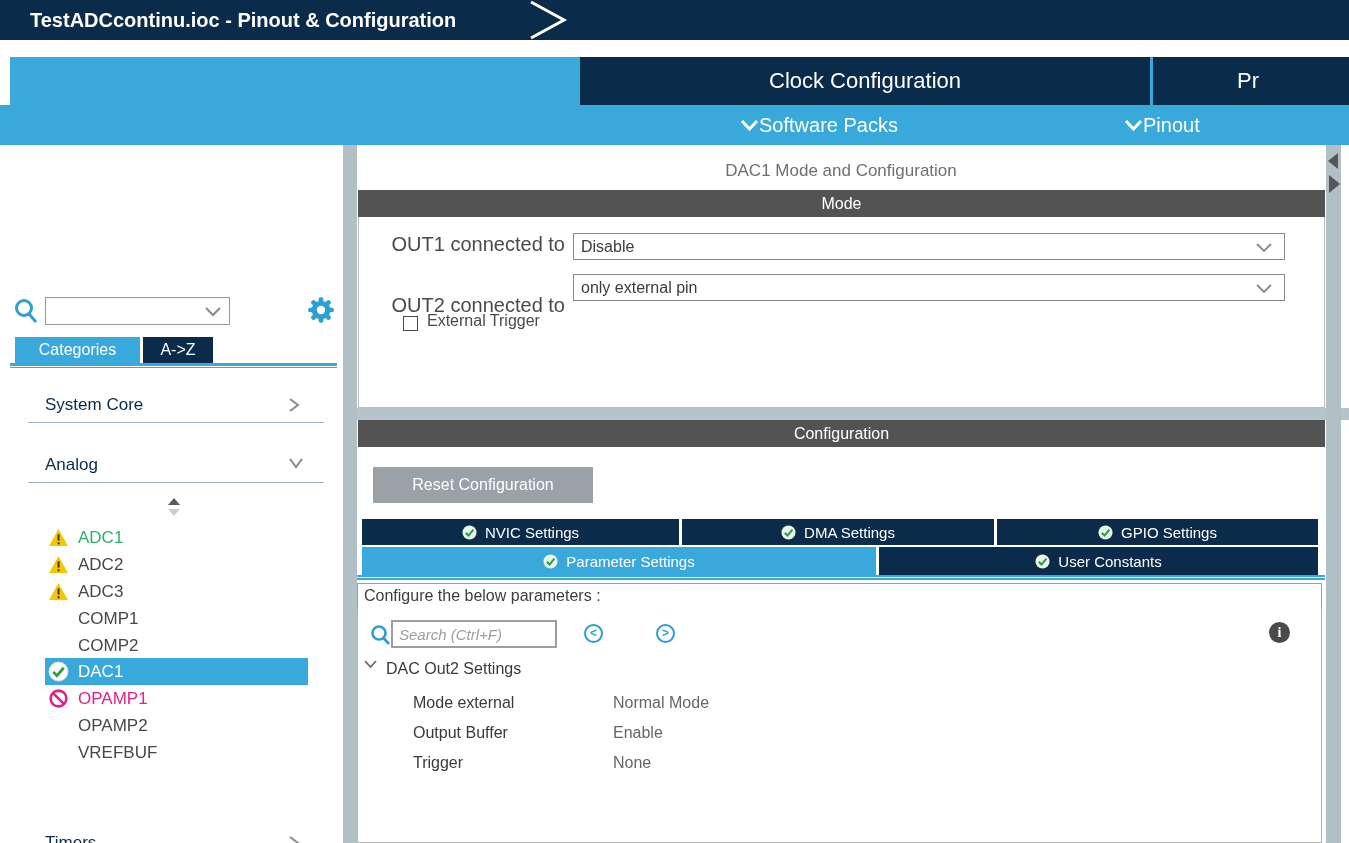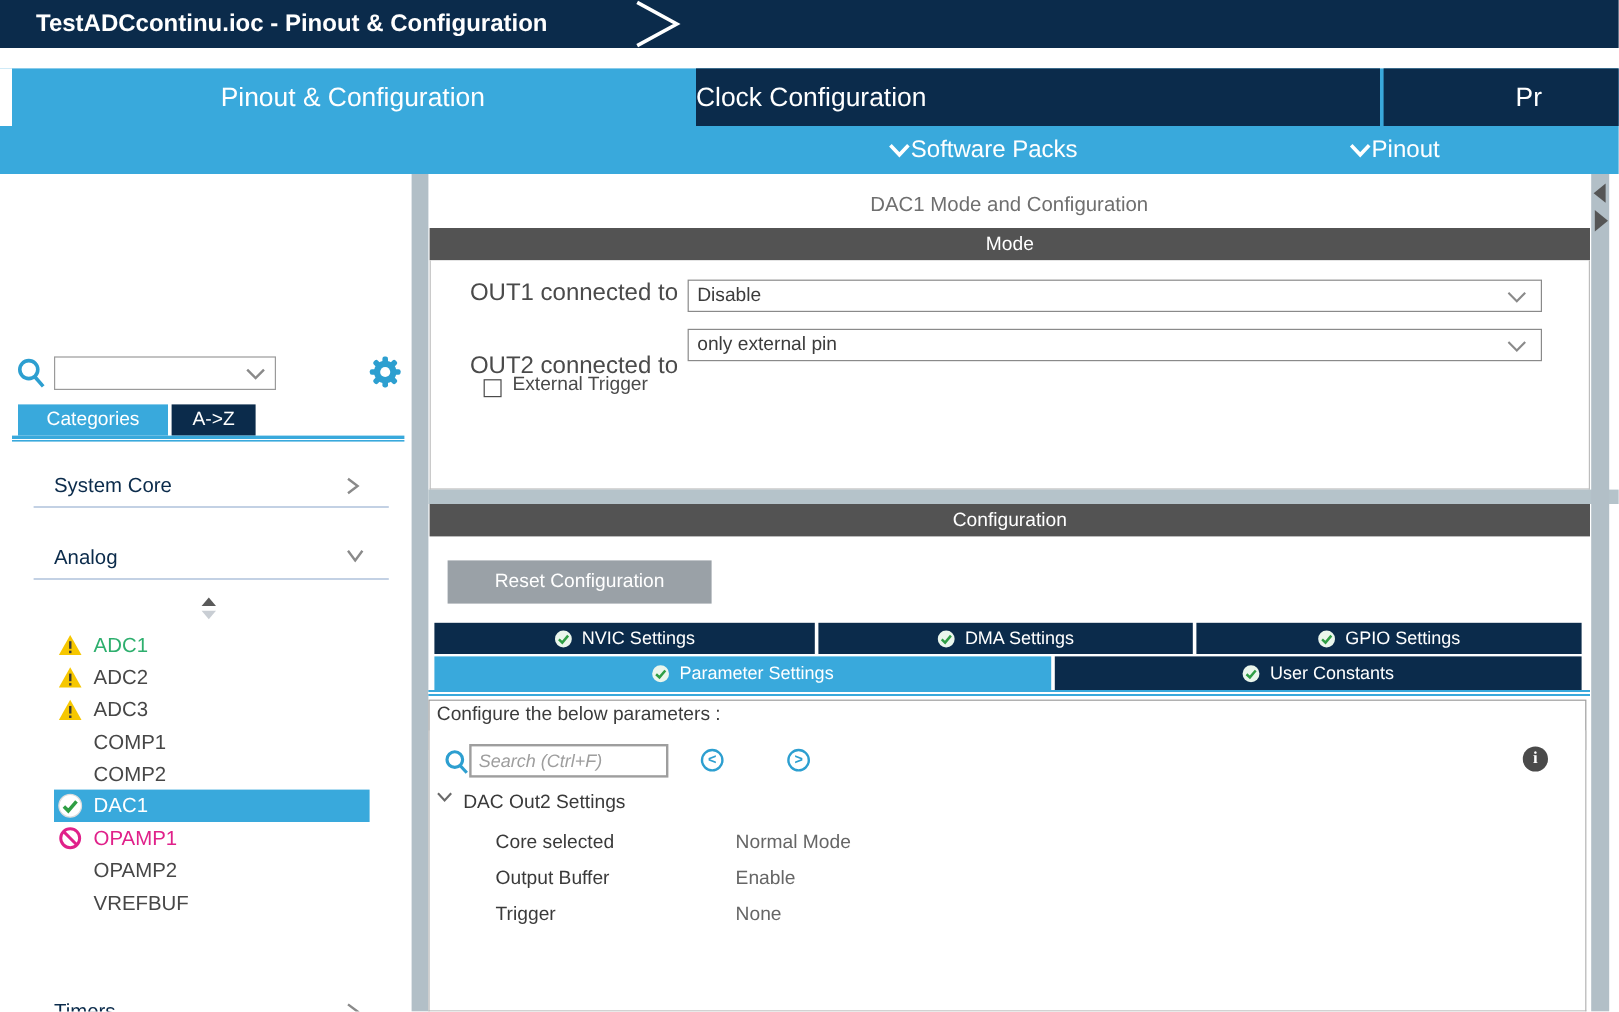--- a/index.html
+++ b/index.html
@@ -8,21 +8,21 @@
   #app { position:relative; width:1349px; height:843px; background:#fff;text-decoration:underline; }
   .abs { position:absolute; }
 
   
   .titlebar { left:0; top:0; width:1349px; height:40px; background:#0b2b4b; }
   .titlebar .ttl { position:absolute; left:30px; top:0; line-height:40px; color:#fff; font-size:20px; font-weight:bold; }
   .titlebar svg { position:absolute; left:528px; top:0; }
 
   
   .tabband { left:0; top:57px; width:1349px; height:88px; background:#39a9dc; }
-  .tab-navy { position:absolute; top:0; height:48px; background:#0b2b4b; color:#fff; font-size:22px; line-height:48px; }
+  .tab-navy { position:absolute; top:0; height:48px; background:#0b2b4b; color:#fff; font-size:22px; text-align:center; line-height:48px; }
   .tab-active-label { position:absolute; left:10px; top:0; width:568px; height:48px; color:#fff; font-size:22px; text-align:center; line-height:48px; }
   .whitepatch { position:absolute; left:0; top:0; width:10px; height:48px; background:#fff; }
   .subitem { position:absolute; top:48px; height:40px; display:flex; align-items:center; gap:0; color:#fff; font-size:20px; }
 
   
   .sidebar { left:0; top:145px; width:343px; height:698px; background:#fff; }
   .side-search-icon { position:absolute; left:13px; top:152px; }
   .side-combo { position:absolute; left:45px; top:152px; width:185px; height:28px; border:1px solid #9a9a9a; background:#fff; }
   .side-combo svg { position:absolute; right:8px; top:9px; }
   .gear { position:absolute; left:307px; top:151px; }
@@ -89,23 +89,22 @@
 
   <div class="abs titlebar">
     <div class="ttl">TestADCcontinu.ioc - Pinout &amp; Configuration</div>
     <svg width="44" height="40" viewBox="0 0 44 40">
         <polyline points="3,2 36,20 3,38" fill="none" stroke="#fff" stroke-width="3"></polyline>
       </svg>
   </div>
 
   <div class="abs tabband">
     <div class="whitepatch"></div>
-    <div class="tab-active-label">Pinout &amp; Configuration</div>
     <div class="tab-navy" style="left:580px; width:570px;">Clock Configuration</div>
-    <div class="tab-navy" style="left:1153px; width:196px; text-align:left; padding-left:110px;">Pr</div>
+    <div class="tab-navy" style="left:1153px; width:196px; text-align:left; padding-left:84px;">Pr</div>
     <div class="subitem" style="left:740px;">
       <svg width="19" height="13" viewBox="0 0 19 13">
           <polyline points="2,2 9.5,10 17,2" fill="none" stroke="#fff" stroke-width="3"></polyline>
         </svg>
       <span>Software Packs</span>
     </div>
     <div class="subitem" style="left:1124px;">
       <svg width="19" height="13" viewBox="0 0 19 13">
           <polyline points="2,2 9.5,10 17,2" fill="none" stroke="#fff" stroke-width="3"></polyline>
         </svg>
@@ -298,21 +297,21 @@
     <div class="info-circle">i</div>
 
     <div class="tree-group">
       <svg width="13" height="9" viewBox="0 0 13 9">
           <polyline points="1,1 6.5,7 12,1" fill="none" stroke="#6a6a6a" stroke-width="1.8"></polyline>
         </svg>
       <span>DAC Out2 Settings</span>
     </div>
 
     <div class="tree-row" style="top:79px;">
-      <span class="n">Core selected</span>
+      <span class="n">Mode external</span>
       <span class="v">Normal Mode</span>
     </div>
     <div class="tree-row" style="top:109px;">
       <span class="n">Output Buffer</span>
       <span class="v">Enable</span>
     </div>
     <div class="tree-row" style="top:139px;">
       <span class="n">Trigger</span>
       <span class="v">None</span>
     </div>

